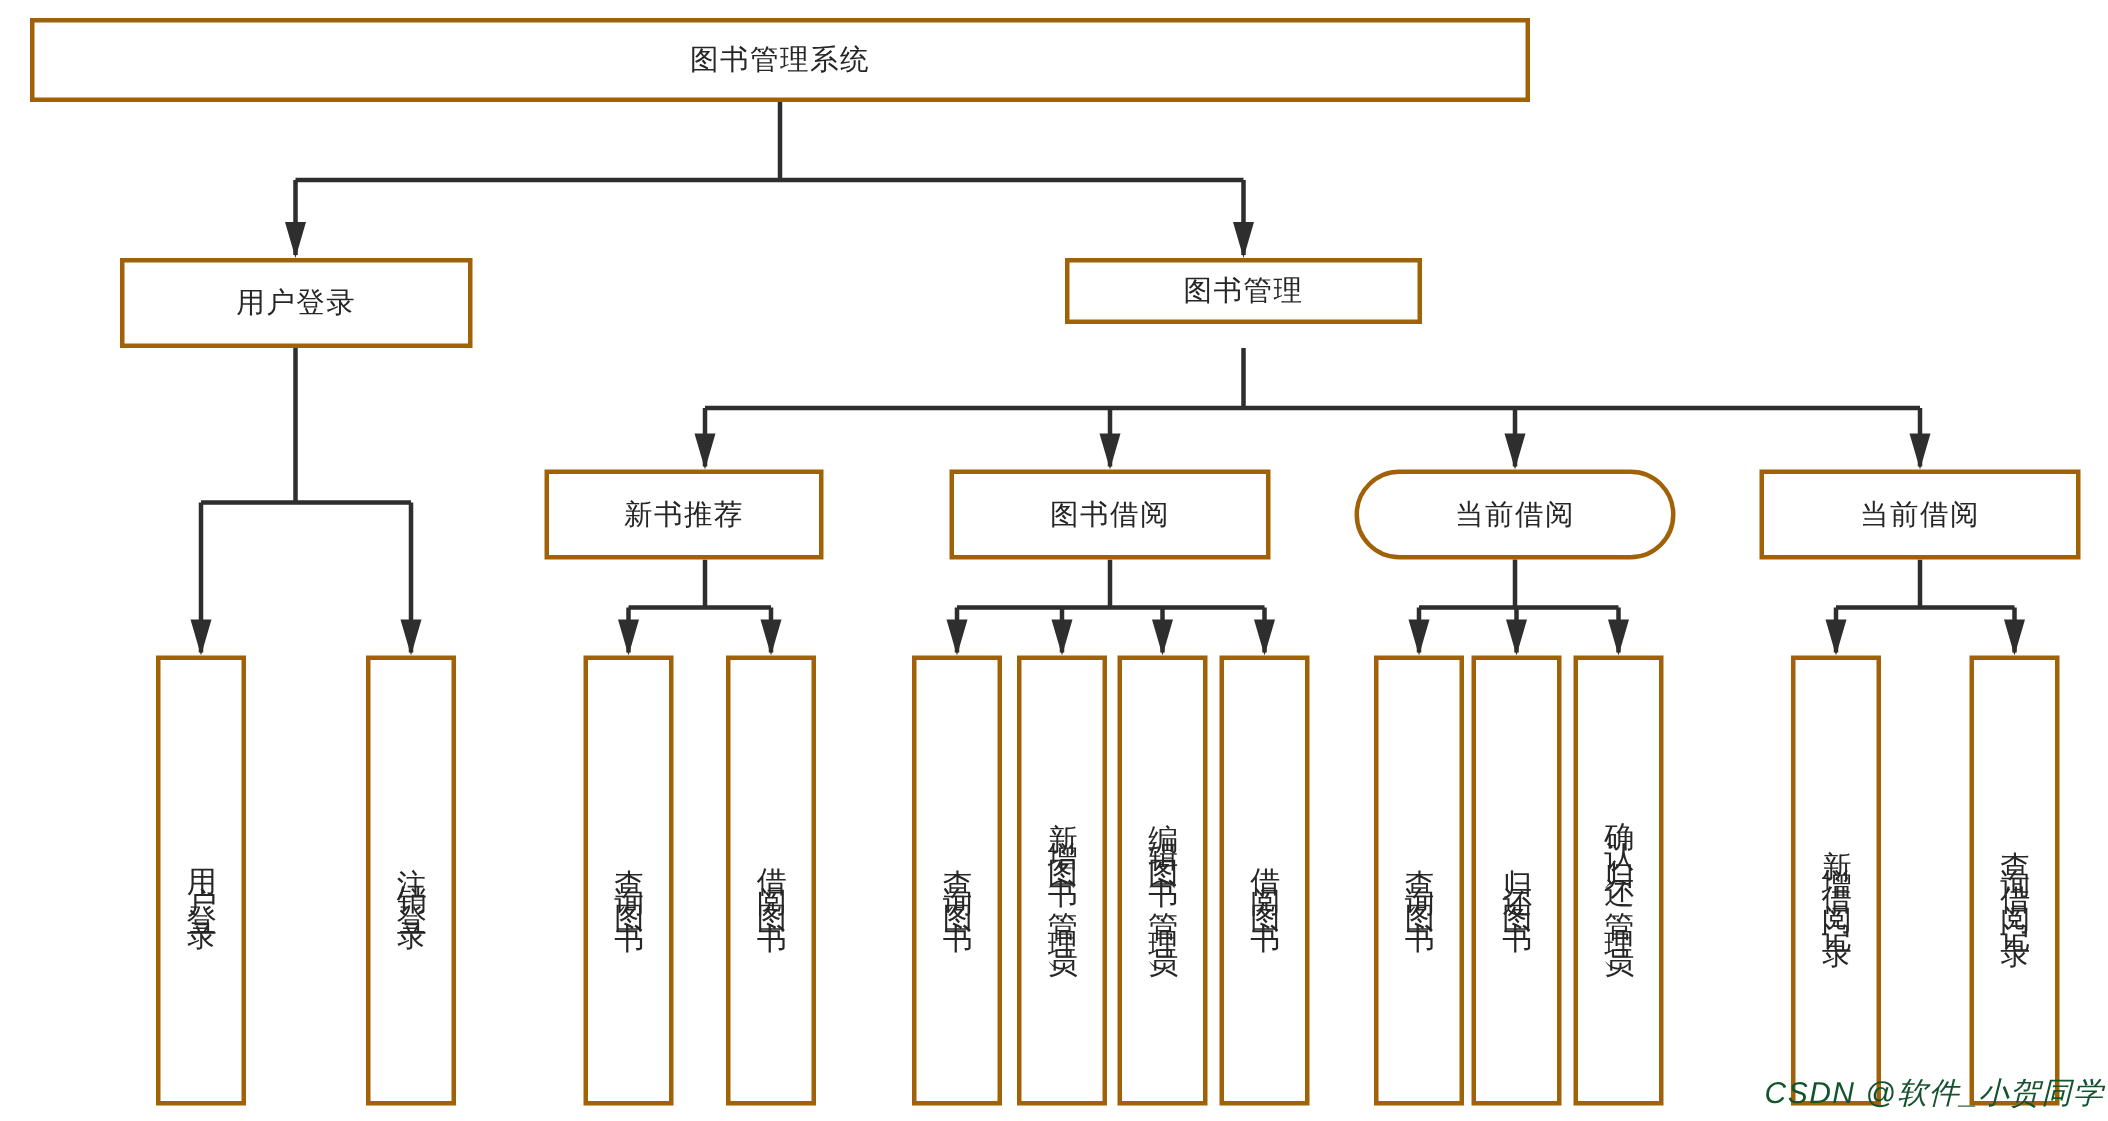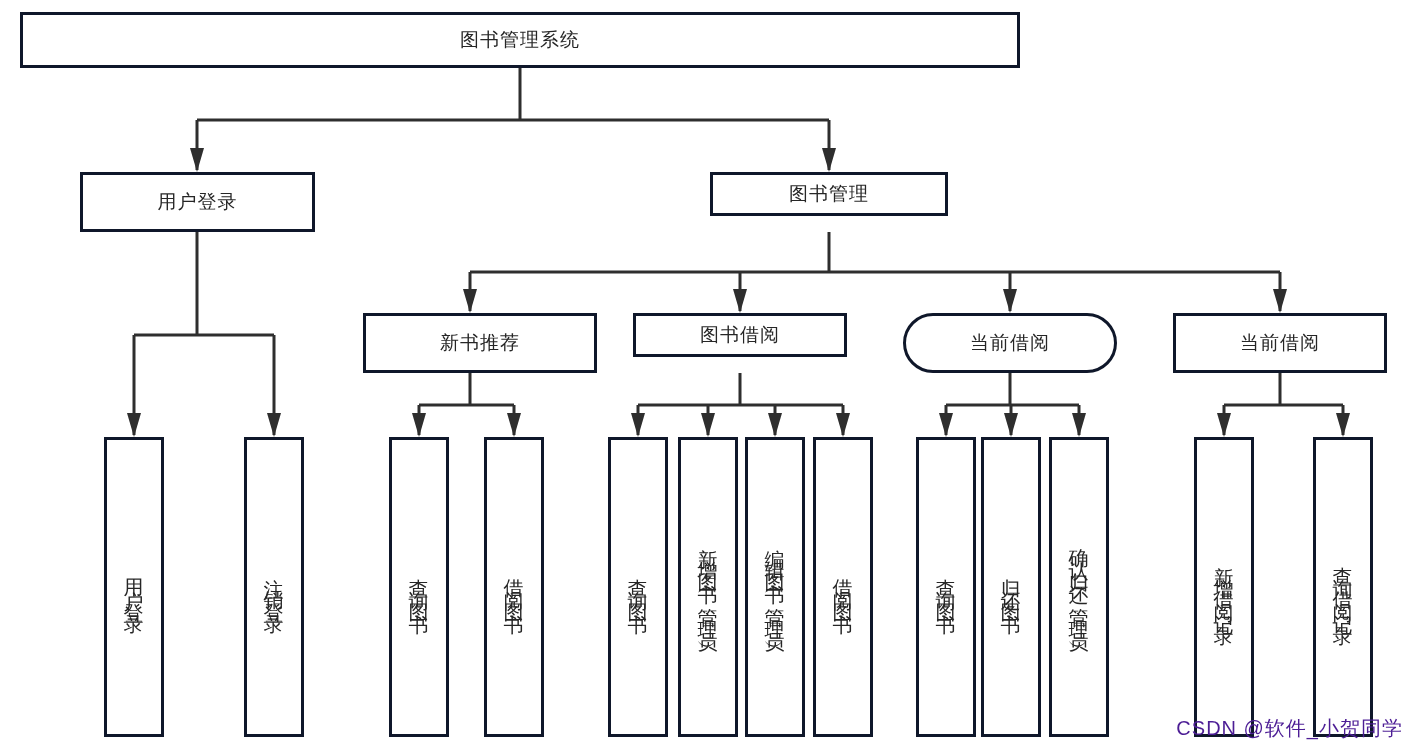--- a/index.html
+++ b/index.html
@@ -18,21 +18,21 @@
   #connectors {
     position: absolute;
     left: 0;
     top: 0;
     pointer-events: none;
   }
   .node, .leaf {
     position: absolute;
     box-sizing: border-box;
     background: #ffffff;
-    border: 3px solid #0f172a;
+    border: 3px solid #a16207;
     color: #262626;
     display: flex;
     align-items: center;
     justify-content: center;
     text-align: center;
   }
   .node {
     font-size: 19px;
     letter-spacing: 1px;
     white-space: nowrap;
@@ -48,24 +48,25 @@
     text-orientation: mixed;
     letter-spacing: 12px;
     line-height: 1;
     white-space: nowrap;
   }
   #watermark {
     position: absolute;
     right: 2px;
     top: 715px;
     font-size: 20px;
-    color: #4c1d95;
+    color: #14532d;
     letter-spacing: 1px;
     white-space: nowrap;
     z-index: 5;
+    font-style: italic;
   }
 </style>
 </head>
 <body>
 
 <div id="stage">
 
   <svg id="connectors" width="1405" height="747" viewBox="0 0 1405 747">
     <g stroke="#2e2e2e" stroke-width="3" fill="none">
       <path d="M520 68 V120 M197 120 H829 M197 120 V170 M829 120 V170"></path>
@@ -97,22 +98,22 @@
       <polygon points="1217,413 1231,413 1224,437"></polygon>
       <polygon points="1336,413 1350,413 1343,437"></polygon>
     </g>
   </svg>
 
   <div class="node" style="left:20px; top:12px; width:1000px; height:56px;">图书管理系统</div>
 
   <div class="node" style="left:80px; top:172px; width:235px; height:60px;">用户登录</div>
   <div class="node" style="left:710px; top:172px; width:238px; height:44px;">图书管理</div>
 
-  <div class="node" style="left:363px; top:313px; width:234px; height:60px;">新书推荐</div>
-  <div class="node" style="left:633px; top:313px; width:214px; height:44px;">图书借阅</div>
+  <div class="node" style="left:363px; top:313px; width:186px; height:60px;">新书推荐</div>
+  <div class="node" style="left:633px; top:313px; width:214px; height:60px;">图书借阅</div>
   <div class="node" style="left:903px; top:313px; width:214px; height:60px;border-radius:30px;">当前借阅</div>
   <div class="node" style="left:1173px; top:313px; width:214px; height:60px;">当前借阅</div>
 
   <div class="leaf" style="left:104px;">
     <span class="vtext">用户登录</span>
   </div>
   <div class="leaf" style="left:244px;">
     <span class="vtext">注销登录</span>
   </div>
 

